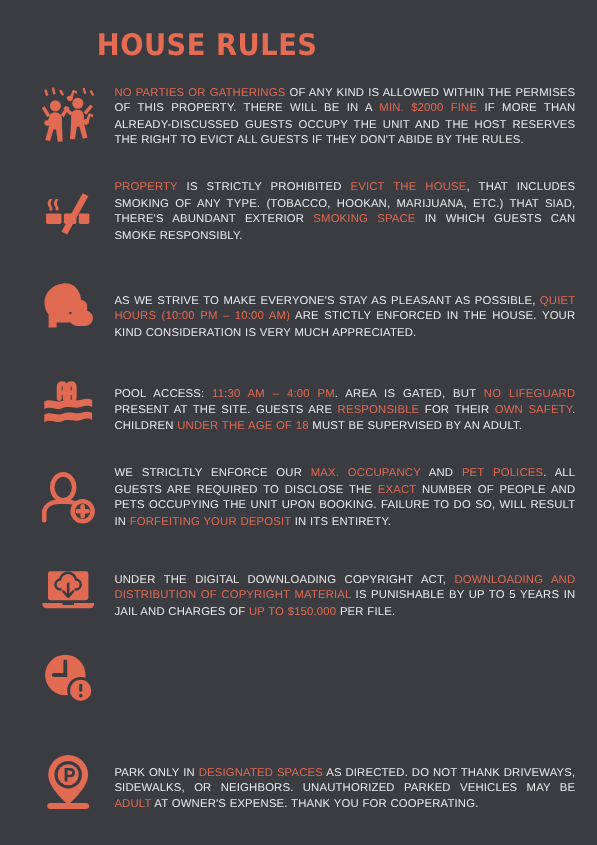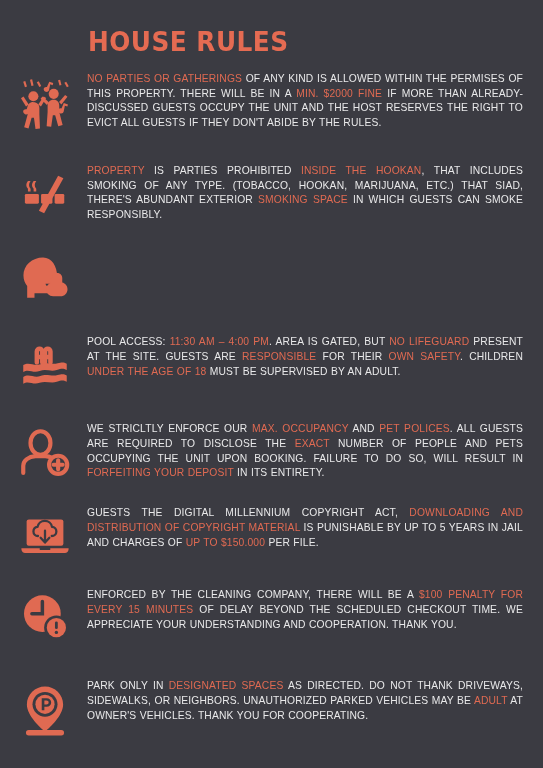--- a/index.html
+++ b/index.html
@@ -33,22 +33,22 @@
     transform-origin: left center;
   }
   .rules {
     position: absolute;
     left: 0;
     top: 72px;
     width: 543px;
   }
   .rule {
     display: flex;
-    align-items: flex-start;
-    padding: 0 18px 0 7px;
+    align-items: flex-end;
+    padding: 0 18px 0 24px;
     box-sizing: border-box;
     width: 543px;
   }
   .icon-cell {
     width: 76px;
     min-width: 76px;
     display: flex;
     align-items: flex-start;
     justify-content: center;
     padding-top: 2px;
@@ -130,33 +130,36 @@
             <rect x="9" y="32" width="16" height="11" rx="1.5"></rect>
             <rect x="27.5" y="32" width="13" height="11" rx="1.5"></rect>
             <rect x="43" y="32" width="11" height="11" rx="1.5"></rect>
             <path d="M12.5 17 c-2.5 3 -2.5 6 0 9 l0 3 3 0 0 -3 c-2.3 -3 -2.3 -6 0 -9 z"></path>
             <path d="M19 17 c-2.5 3 -2.5 6 0 9 l0 3 3 0 0 -3 c-2.3 -3 -2.3 -6 0 -9 z"></path>
             <path d="M47 11 l6 3 -22 40 -6 -3 z"></path>
           </g>
         </svg>
       </div>
       <div class="text-cell">
-        <div class="rule-text"><span class="hl">PROPERTY</span><span> IS PARTIES PROHIBITED </span><span class="hl">INSIDE THE HOOKAN</span><span>, THAT INCLUDES SMOKING OF ANY TYPE. (TOBACCO, HOOKAN, MARIJUANA, ETC.) THAT SIAD, THERE'S ABUNDANT EXTERIOR </span><span class="hl">SMOKING SPACE</span><span> IN WHICH GUESTS CAN SMOKE RESPONSIBLY.</span></div>
+        <div class="rule-text"><span class="hl">PROPERTY</span><span> IS STRICTLY PROHIBITED </span><span class="hl">EVICT THE HOUSE</span><span>, THAT INCLUDES SMOKING OF ANY TYPE. (TOBACCO, HOOKAN, MARIJUANA, ETC.) THAT SIAD, THERE'S ABUNDANT EXTERIOR </span><span class="hl">SMOKING SPACE</span><span> IN WHICH GUESTS CAN SMOKE RESPONSIBLY.</span></div>
       </div>
     </div>
     <div class="sp-2"></div>
 
     <div class="rule">
       <div class="icon-cell">
         <svg width="60" height="60" viewBox="0 0 64 64" aria-hidden="true">
           <g fill="#e06a52">
             <path d="M30 8 c-12 0 -21 8.5 -21 19 0 5 1.6 8.6 4 11.4 l0 12.6 7.8 0 0 -5 16.5 0 0 -6.5 c-3 -0.4 -4.2 -1.6 -4.8 -3.5 l5.5 0 c4.5 0 7 -2.6 7 -7.8 0 -11 -6 -20.2 -15 -20.2 z"></path>
             <path d="M40 30 c0 -3 2.3 -5.4 5.2 -5.4 2.9 0 5.2 2.4 5.2 5.4 l0 4.6 c3.2 0.8 5.6 3.6 5.6 7.2 0 4.2 -3.3 7.6 -7.4 7.6 l-8 0 c-4 0 -7.3 -3.3 -7.3 -7.4 0 -3.3 2.1 -6 5 -7 l0 -4.9 z"></path>
           </g>
         </svg>
+      </div>
+      <div class="text-cell">
+        <div class="rule-text"><span>AS WE STRIVE TO MAKE EVERYONE'S STAY AS PLEASANT AS POSSIBLE, </span><span class="hl">QUIET HOURS (10:00 PM – 10:00 AM)</span><span> ARE STICTLY ENFORCED IN THE HOUSE. YOUR KIND CONSIDERATION IS VERY MUCH APPRECIATED.</span></div>
       </div>
     </div>
     <div class="sp-3"></div>
 
     <div class="rule">
       <div class="icon-cell">
         <svg width="58" height="58" viewBox="0 0 64 64" aria-hidden="true">
           <g fill="none" stroke="#e06a52" stroke-width="5" stroke-linecap="round">
             <path d="M23 28 l0 -12 c0 -4 6 -4 6 0 l0 12"></path>
             <path d="M38 28 l0 -12 c0 -4 -6 -4 -6 0 l0 12"></path>
@@ -199,58 +202,55 @@
             <path d="M5 46 l54 0 c0 4 -2 5.5 -5 5.5 l-44 0 c-3 0 -5 -1.5 -5 -5.5 z"></path>
             <rect x="26" y="44" width="12" height="4" fill="#3b3b42"></rect>
           </g>
           <g fill="none" stroke="#3b3b42" stroke-width="2.6" stroke-linejoin="round" stroke-linecap="round">
             <path d="M24 32 c-3 0 -5.2 -2.3 -5.2 -5.2 0 -2.7 2 -4.9 4.7 -5.2 0.6 -4 4.1 -7 8.3 -7 4.1 0 7.6 3 8.2 6.9 2.8 0.2 5 2.5 5 5.3 0 2.9 -2.4 5.2 -5.3 5.2"></path>
             <path d="M32 26 l0 13 M27 34 l5 5.5 5 -5.5"></path>
           </g>
         </svg>
       </div>
       <div class="text-cell">
-        <div class="rule-text"><span>GUESTS THE DIGITAL MILLENNIUM COPYRIGHT ACT, </span><span class="hl">DOWNLOADING AND DISTRIBUTION OF COPYRIGHT MATERIAL</span><span> IS PUNISHABLE BY UP TO 5 YEARS IN JAIL AND CHARGES OF </span><span class="hl">UP TO $150.000</span><span> PER FILE.</span></div>
+        <div class="rule-text"><span>UNDER THE DIGITAL DOWNLOADING COPYRIGHT ACT, </span><span class="hl">DOWNLOADING AND DISTRIBUTION OF COPYRIGHT MATERIAL</span><span> IS PUNISHABLE BY UP TO 5 YEARS IN JAIL AND CHARGES OF </span><span class="hl">UP TO $150.000</span><span> PER FILE.</span></div>
       </div>
     </div>
     <div class="sp-6"></div>
 
     <div class="rule">
       <div class="icon-cell">
         <svg width="56" height="56" viewBox="0 0 64 64" aria-hidden="true">
           <circle cx="29" cy="27" r="21" fill="#e06a52"></circle>
           <g stroke="#3b3b42" stroke-width="4" stroke-linecap="round" fill="none">
             <path d="M29 13 l0 14 -12 0"></path>
           </g>
           <circle cx="45" cy="43" r="14" fill="#3b3b42"></circle>
           <circle cx="45" cy="43" r="11" fill="#e06a52"></circle>
           <g fill="#3b3b42">
             <rect x="43.4" y="36" width="3.2" height="8.5" rx="1.5"></rect>
             <circle cx="45" cy="48.5" r="1.9"></circle>
           </g>
         </svg>
-      </div>
-      <div class="text-cell">
-        <div class="rule-text"><span>ENFORCED BY THE CLEANING COMPANY, THERE WILL BE A </span><span class="hl">$100 PENALTY FOR EVERY 15 MINUTES</span><span> OF DELAY BEYOND THE SCHEDULED CHECKOUT TIME. WE APPRECIATE YOUR UNDERSTANDING AND COOPERATION. THANK YOU.</span></div>
       </div>
     </div>
     <div class="sp-7"></div>
 
     <div class="rule">
       <div class="icon-cell">
         <svg width="58" height="58" viewBox="0 0 64 64" aria-hidden="true">
           <path d="M32 6 c-11 0 -20 8.8 -20 19.8 0 12.5 16 26.5 18.2 28.4 a2.6 2.6 0 0 0 3.6 0 C36 52.3 52 38.3 52 25.8 52 14.8 43 6 32 6 z" fill="#e06a52"></path>
           <path d="M32 12 c-7.6 0 -13.8 6.1 -13.8 13.7 0 7.6 6.2 13.7 13.8 13.7 7.6 0 13.8 -6.1 13.8 -13.7 C45.8 18.1 39.6 12 32 12 z" fill="#3b3b42"></path>
           <circle cx="32" cy="25.7" r="10.6" fill="#e06a52"></circle>
           <path d="M28.4 19 l5.4 0 c3.1 0 5 1.9 5 4.6 0 2.8 -1.9 4.7 -5.1 4.7 l-2.4 0 0 4.1 -2.9 0 z m2.9 2.5 l0 4.3 2.2 0 c1.6 0 2.5 -0.8 2.5 -2.2 0 -1.3 -0.9 -2.1 -2.5 -2.1 z" fill="#3b3b42"></path>
           <rect x="11" y="54" width="42" height="6" rx="3" fill="#e06a52"></rect>
         </svg>
       </div>
       <div class="text-cell">
-        <div class="rule-text"><span>PARK ONLY IN </span><span class="hl">DESIGNATED SPACES</span><span> AS DIRECTED. DO NOT THANK DRIVEWAYS, SIDEWALKS, OR NEIGHBORS. UNAUTHORIZED PARKED VEHICLES MAY BE </span><span class="hl">ADULT</span><span> AT OWNER'S VEHICLES. THANK YOU FOR COOPERATING.</span></div>
+        <div class="rule-text"><span>PARK ONLY IN </span><span class="hl">DESIGNATED SPACES</span><span> AS DIRECTED. DO NOT THANK DRIVEWAYS, SIDEWALKS, OR NEIGHBORS. UNAUTHORIZED PARKED VEHICLES MAY BE </span><span class="hl">ADULT</span><span> AT OWNER'S EXPENSE. THANK YOU FOR COOPERATING.</span></div>
       </div>
     </div>
     <div class="sp-8"></div>
 
     <div class="rule">
       <div class="icon-cell">
         
       </div>
       <div class="text-cell">
         <div class="rule-text"><span>GUESTS ARE ACCOUNTABLE FOR </span><span class="hl">PROPERTY DAMAGE</span><span>. PLEASE NOTIFY US OF ANY PRE EXISTING ISSUES THAT YOU NOTICE </span></div>

